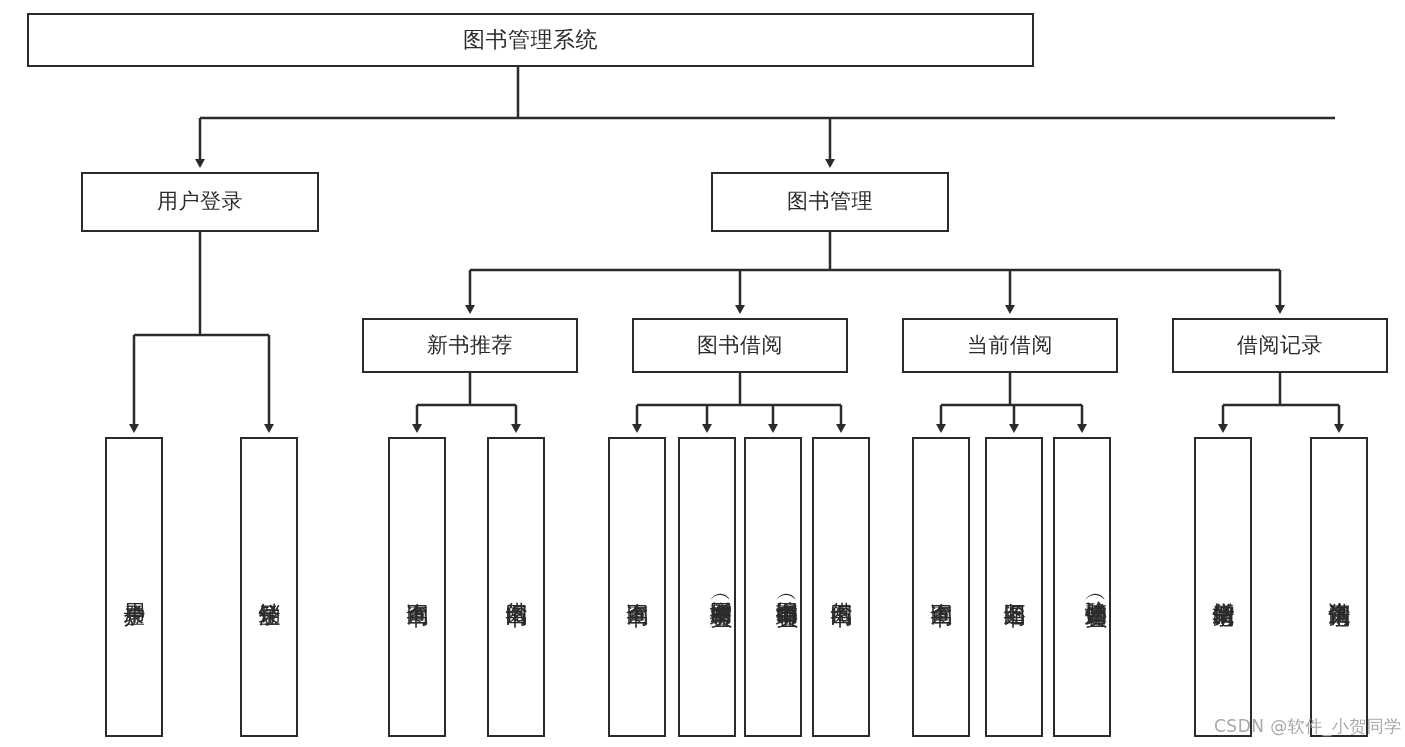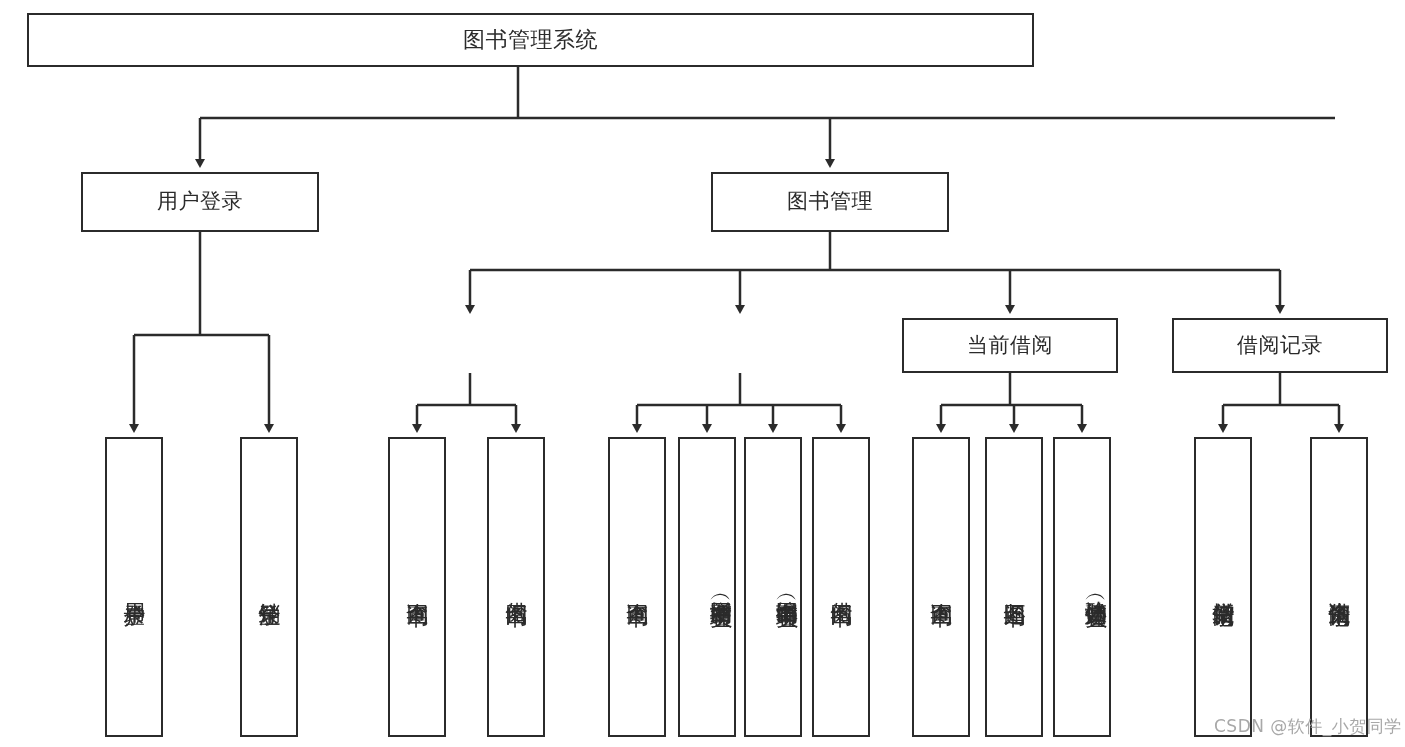--- a/index.html
+++ b/index.html
@@ -121,21 +121,23 @@
       <path d="M1339,405 L1339,425" marker-end="url(#arrow)"></path>
     </g>
   </svg>
 
   <div class="node node-h node-root" style="left:15px; top:13px; width:1007px; height:54px;margin-left:12px;">图书管理系统</div>
 
   <div class="node node-h" style="left:81px; top:172px; width:238px; height:60px;">用户登录</div>
 
   <div class="node node-h" style="left:711px; top:172px; width:238px; height:60px;">图书管理</div>
 
+  <div class="node node-h" style="left:362px; top:318px; width:216px; height:55px;">新书推荐</div>
 
+  <div class="node node-h" style="left:632px; top:318px; width:216px; height:55px;">图书借阅</div>
 
   <div class="node node-h" style="left:902px; top:318px; width:216px; height:55px;">当前借阅</div>
 
   <div class="node node-h" style="left:1172px; top:318px; width:216px; height:55px;">借阅记录</div>
 
   <div class="node node-leaf" style="left:105px; top:437px; width:58px; height:300px;">用户登录</div>
 
   <div class="node node-leaf" style="left:240px; top:437px; width:58px; height:300px;">注销登录</div>
 
   <div class="node node-leaf" style="left:388px; top:437px; width:58px; height:300px;">查询图书</div>

